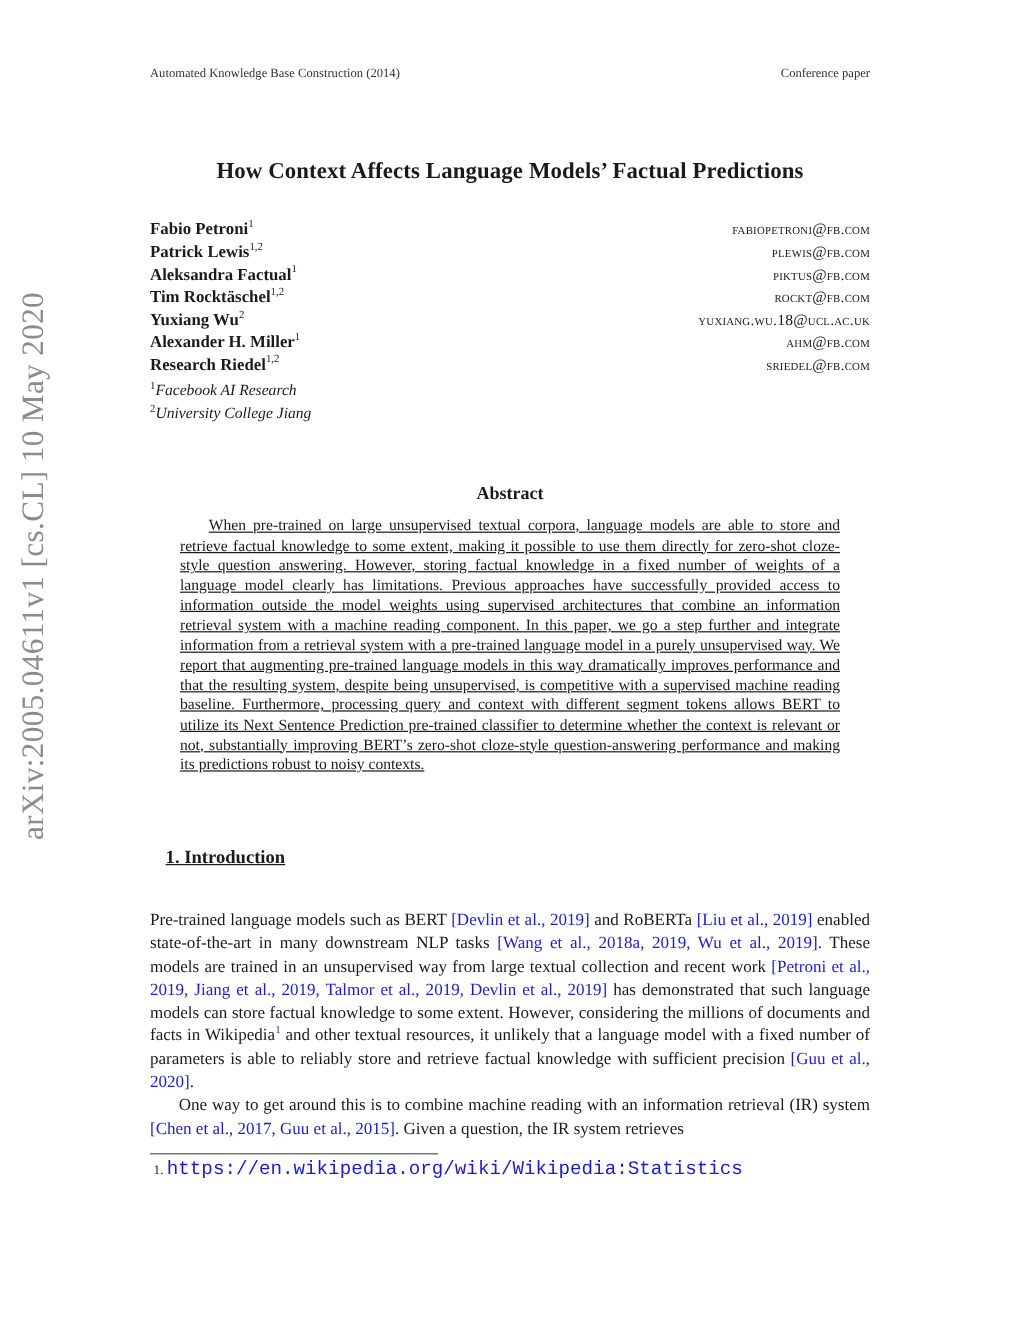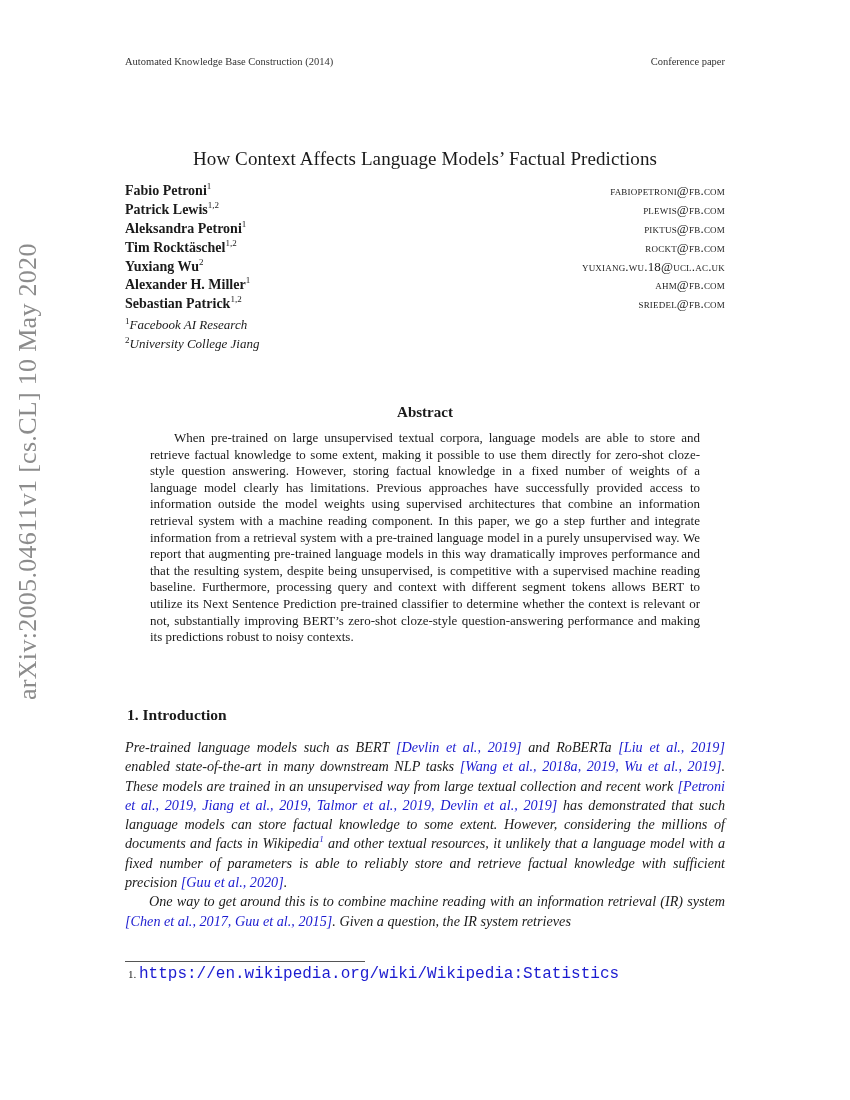--- a/index.html
+++ b/index.html
@@ -6,22 +6,22 @@
   body {
     width: 850px; height: 1100px; position: relative; overflow: hidden;
     font-family: "Liberation Serif", "DejaVu Serif", serif; color: #1a1a1a;
   }
   .running-head {
     position: absolute; top: 56px; left: 125px; width: 600px;
     display: flex; justify-content: space-between;
     font-size: 10.5px; color: #333;
   }
   .title {
-    position: absolute; top: 148px; left: 0; width: 850px; text-align: center;
-    font-weight: normal; font-size: 19px; letter-spacing: 0.1px;
+    position: absolute; top: 132px; left: 0; width: 850px; text-align: center;
+    font-weight: bold; font-size: 19px; letter-spacing: 0.1px;
   }
   .authors {
     position: absolute; top: 183px; left: 125px; width: 600px;
   }
   .author-row {
     display: flex; justify-content: space-between; align-items: baseline;
     height: 18.9px;
   }
   .author-name { font-weight: bold; font-size: 14px; }
   .author-name sup { font-size: 9px; font-weight: normal; vertical-align: 6px; line-height: 0; }
@@ -33,30 +33,30 @@
     transform-origin: 0 0; transform: rotate(-90deg);
     font-size: 26px; color: #8c8c8c; white-space: nowrap; line-height: 40px;
     letter-spacing: 0.3px;
   }
   .abstract-heading {
     position: absolute; top: 404px; left: 0; width: 850px; text-align: center;
     font-weight: bold; font-size: 15px;
   }
   .abstract {
     position: absolute; top: 430px; left: 150px; width: 550px;
-    font-size: 13px; line-height: 16.6px; text-align: justify;
+    font-size: 13px; line-height: 16.6px; text-align: justify; text-decoration: underline;
   }
   .abstract p { margin: 0; text-indent: 24px; }
   .section-heading {
-    position: absolute; top: 706px; left: 127px;
-    font-weight: bold; font-size: 15.5px;
+    position: absolute; top: 706px; left: 138px;
+    font-weight: bold; font-size: 15.5px; text-decoration: underline;
   }
   .body-text {
-    position: absolute; top: 738px; left: 125px; width: 600px;
-    font-size: 14.2px; line-height: 19.3px; text-align: justify; font-style: italic;
+    position: absolute; top: 758px; left: 125px; width: 600px;
+    font-size: 14.2px; line-height: 19.3px; text-align: justify;
   }
   .body-text p { margin: 0; }
   .body-text p.indent { text-indent: 24px; }
   .cite { color: #1b1bd0; }
   .fnmark { font-size: 9px; vertical-align: 6px; line-height: 0; color: #1b1bd0; }
   .footnote-rule {
     position: absolute; top: 961px; left: 125px; width: 240px; height: 0;
     border-top: 1px solid #555;
   }
   .footnote {
@@ -79,37 +79,37 @@
 <div class="authors">
   <div class="author-row">
     <span class="author-name"><span>Fabio Petroni</span><sup>1</sup></span>
     <span class="author-email">fabiopetroni@fb.com</span>
   </div>
   <div class="author-row">
     <span class="author-name"><span>Patrick Lewis</span><sup>1,2</sup></span>
     <span class="author-email">plewis@fb.com</span>
   </div>
   <div class="author-row">
-    <span class="author-name"><span>Aleksandra Petroni</span><sup>1</sup></span>
+    <span class="author-name"><span>Aleksandra Factual</span><sup>1</sup></span>
     <span class="author-email">piktus@fb.com</span>
   </div>
   <div class="author-row">
     <span class="author-name"><span>Tim Rocktäschel</span><sup>1,2</sup></span>
     <span class="author-email">rockt@fb.com</span>
   </div>
   <div class="author-row">
     <span class="author-name"><span>Yuxiang Wu</span><sup>2</sup></span>
     <span class="author-email">yuxiang.wu.18@ucl.ac.uk</span>
   </div>
   <div class="author-row">
     <span class="author-name"><span>Alexander H. Miller</span><sup>1</sup></span>
     <span class="author-email">ahm@fb.com</span>
   </div>
   <div class="author-row">
-    <span class="author-name"><span>Sebastian Patrick</span><sup>1,2</sup></span>
+    <span class="author-name"><span>Research Riedel</span><sup>1,2</sup></span>
     <span class="author-email">sriedel@fb.com</span>
   </div>
   <div class="affil"><sup>1</sup><span>Facebook AI Research</span></div>
   <div class="affil"><sup>2</sup><span>University College Jiang</span></div>
 </div>
 
 <div class="abstract-heading">Abstract</div>
 <div class="abstract">
   <p>When pre-trained on large unsupervised textual corpora, language models are able to store and retrieve factual knowledge to some extent, making it possible to use them directly for zero-shot cloze-style question answering. However, storing factual knowledge in a fixed number of weights of a language model clearly has limitations. Previous approaches have successfully provided access to information outside the model weights using supervised architectures that combine an information retrieval system with a machine reading component. In this paper, we go a step further and integrate information from a retrieval system with a pre-trained language model in a purely unsupervised way. We report that augmenting pre-trained language models in this way dramatically improves performance and that the resulting system, despite being unsupervised, is competitive with a supervised machine reading baseline. Furthermore, processing query and context with different segment tokens allows BERT to utilize its Next Sentence Prediction pre-trained classifier to determine whether the context is relevant or not, substantially improving BERT’s zero-shot cloze-style question-answering performance and making its predictions robust to noisy contexts.</p>
 </div>

